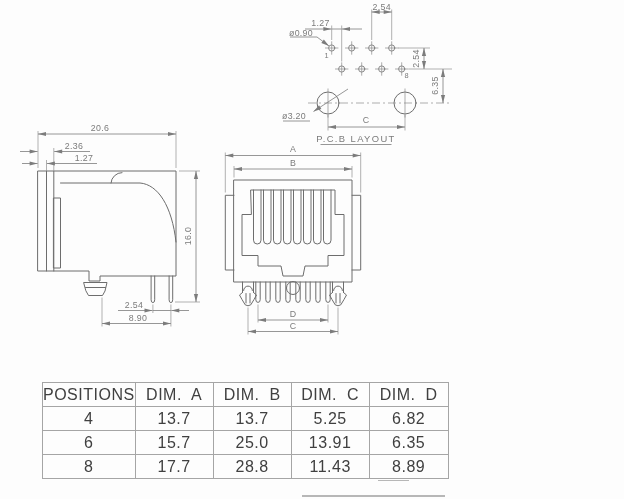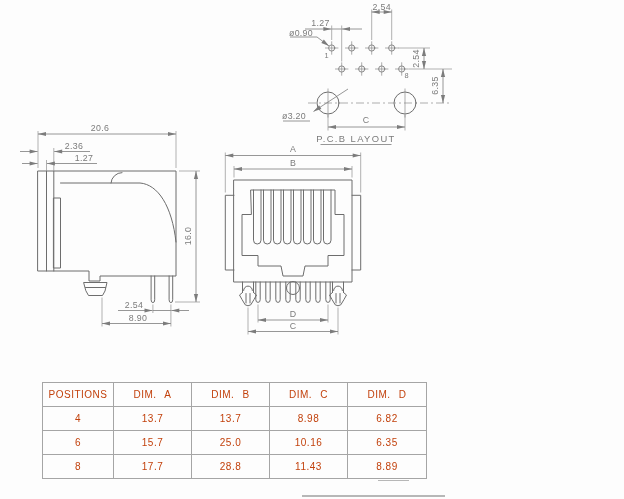--- a/index.html
+++ b/index.html
@@ -9,21 +9,21 @@
   .ln{stroke:#6d6d6d;stroke-width:1;fill:none;stroke-linecap:round;stroke-linejoin:round;}
   .ext{stroke:#8f8f8f;stroke-width:.7;fill:none;}
   .dim{stroke:#7c7c7c;stroke-width:.8;fill:none;}
   .cl{stroke:#8b8b8b;stroke-width:.7;fill:none;stroke-dasharray:8 3 2 3;}
   .tick{stroke:#8b8b8b;stroke-width:.7;fill:none;}
   text{fill:#7b7b7b;font-family:"Liberation Sans", sans-serif;font-size:8.8px;letter-spacing:.3px;}
   text.small{font-size:7.4px;}
   text.title{font-size:9.4px;letter-spacing:1.4px;}
   
   .dim-table{position:absolute;left:42px;top:382px;border-collapse:collapse;table-layout:fixed;
-             color:#c2410c;font-size:10px;letter-spacing:.5px;}
+             color:#404040;font-size:16px;letter-spacing:.5px;}
   .dim-table td,.dim-table th{border:1px solid #a5a5a5;height:23px;text-align:center;
              font-weight:normal;padding:0;}
   .dim-table th{word-spacing:5px;}
   .artifact{position:absolute;background:#b7b7b7;}
 </style>
 </head>
 <body>
 
 <div id="stage">
 
@@ -167,28 +167,28 @@
     <th>POSITIONS</th>
     <th>DIM. A</th>
     <th>DIM. B</th>
     <th>DIM. C</th>
     <th>DIM. D</th>
   </tr>
   <tr>
     <td>4</td>
     <td>13.7</td>
     <td>13.7</td>
-    <td>8.98</td>
+    <td>5.25</td>
     <td>6.82</td>
   </tr>
   <tr>
     <td>6</td>
     <td>15.7</td>
     <td>25.0</td>
-    <td>10.16</td>
+    <td>13.91</td>
     <td>6.35</td>
   </tr>
   <tr>
     <td>8</td>
     <td>17.7</td>
     <td>28.8</td>
     <td>11.43</td>
     <td>8.89</td>
   </tr>
 </tbody>

